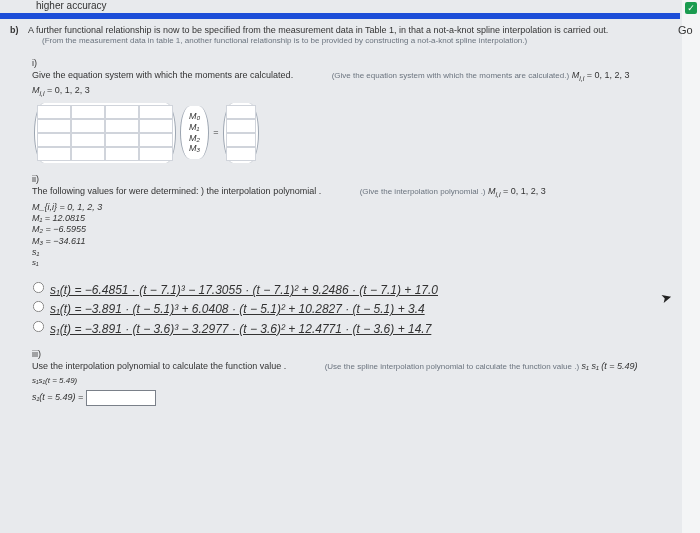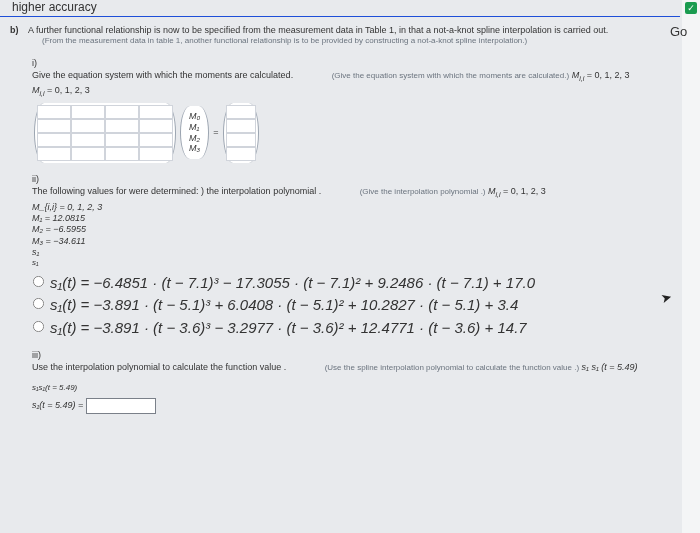--- a/index.html
+++ b/index.html
@@ -8,36 +8,36 @@
     width: 700px; height: 533px;
     background: #e8eaed;
     font-family: Arial, Helvetica, sans-serif;
     font-size: 9px;
     color: #333;
     overflow: hidden;
     position: relative;
   }
   .header-crop {
     position: absolute; top: 0; left: 0; right: 20px;
-    padding: 0 10px 2px 12px;
-    color: #333; font-size: 12px;
-    border-bottom: 1px solid #1d4ed8;
+    padding: 0 10px 2px 36px;
+    color: #333; font-size: 10px;
+    border-bottom: 6px solid #1d4ed8;
   }
   .right-col {
     position: absolute; top: 0; right: 0; width: 18px; height: 100%;
     background: #f4f5f6;
   }
   .right-check {
     width: 12px; height: 12px; margin: 2px auto 0 auto;
     background: #1a9b4f; border-radius: 2px;
     color: #fff; font-size: 9px; line-height: 12px; text-align: center;
   }
   .right-go {
-    position: absolute; top: 24px; right: 16px;
-    font-size: 13px; color: #333; width: 14px; text-align: left;
+    position: absolute; top: 24px; right: 8px;
+    font-size: 11px; color: #333; width: 14px; text-align: left;
   }
   .content {
     position: absolute; top: 16px; left: 0; right: 20px; bottom: 0;
     padding: 8px 10px 0 10px;
     line-height: 1.35;
   }
   .lbl-b { display: inline-block; width: 16px; font-weight: bold; }
   .sec-b-main { color: #333; }
   .subnote { color: #6b747f; font-size: 8px; margin-left: 32px; }
   .q-row { margin-top: 10px; padding-left: 22px; }
@@ -60,27 +60,27 @@
   .mat-inner { display: grid; }
   .mat4x4 .mat-inner { grid-template-columns: repeat(4, 34px); }
   .mat4x1 .mat-inner { grid-template-columns: 30px; }
   .cell {
     height: 14px;
     border: 1px solid #d0d4db;
     margin: 0;
   }
   .mvec-inner { padding: 3px 6px; line-height: 1.2; font-style: italic; font-size: 9px; }
 
-  .vals { margin: 3px 0 4px 0; }
+  .vals { margin: 3px 0 12px 0; }
   .vals div { line-height: 1.25; }
 
   .radio-list { margin-top: 3px; }
   .radio-row { display: flex; align-items: baseline; gap: 5px; padding: 1px 0; }
   .radio-row input { margin: 0; transform: scale(0.85); }
-  .eqtxt { font-size: 15px; }
+  .eqtxt { font-size: 12px; text-decoration: underline; }
 
   .ans-input {
     width: 70px; height: 16px;
     border: 1px solid #7a8089;
     background: #fff;
     font-size: 9px; padding: 0 3px;
     vertical-align: middle;
   }
 
   .cursor {
@@ -196,21 +196,21 @@
       </div>
     </span>
   </div>
 
   <div class="q-row">
     <span class="q-idx">iii)</span>
     <span class="q-body">
       <span>Use the interpolation polynomial to calculate the function value .</span>
       <span class="hint">(Use the spline interpolation polynomial to calculate the function value .)</span>
       <span class="ital">s₁ s₁ (t = 5.49)</span>
-      <div class="ital" style="font-size:8px; margin-top:9px;">s₁s₁(t = 5.49)</div>
+      <div class="ital" style="font-size:8px; margin-top:3px;">s₁s₁(t = 5.49)</div>
       <div style="margin-top:4px;">
         <span class="ital">s₁(t = 5.49) =</span>
         <input class="ans-input" value="" style="">
       </div>
     </span>
   </div>
 
 </div>
 
 <div class="cursor">➤</div>

